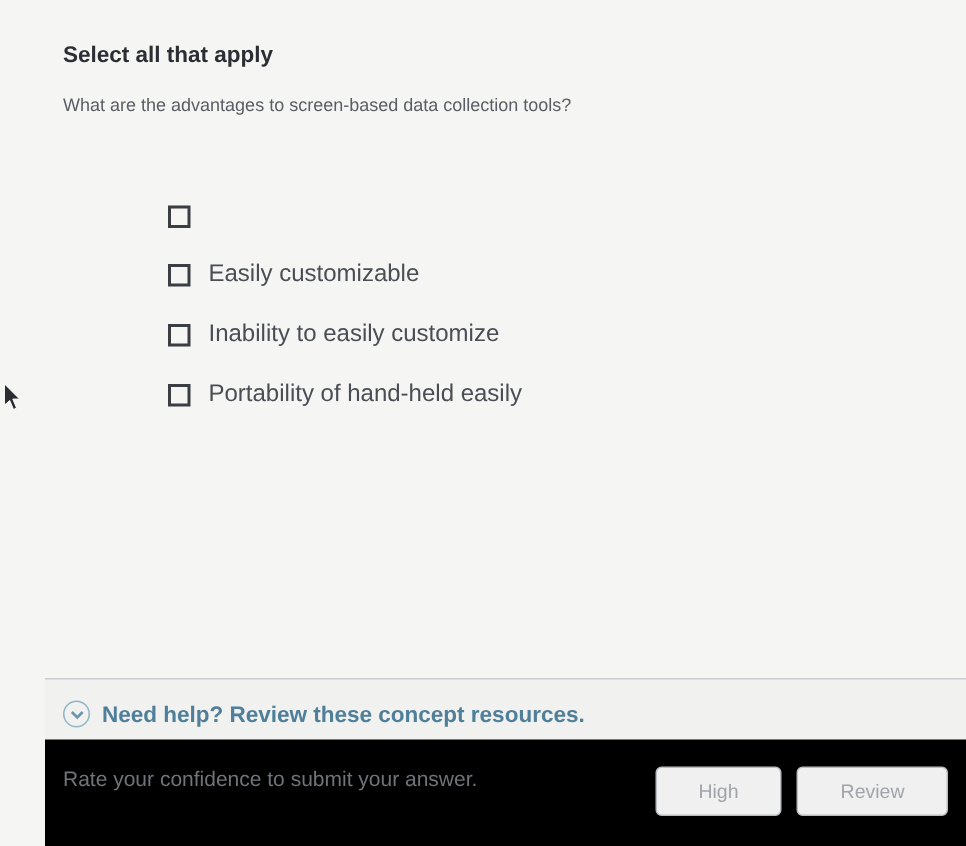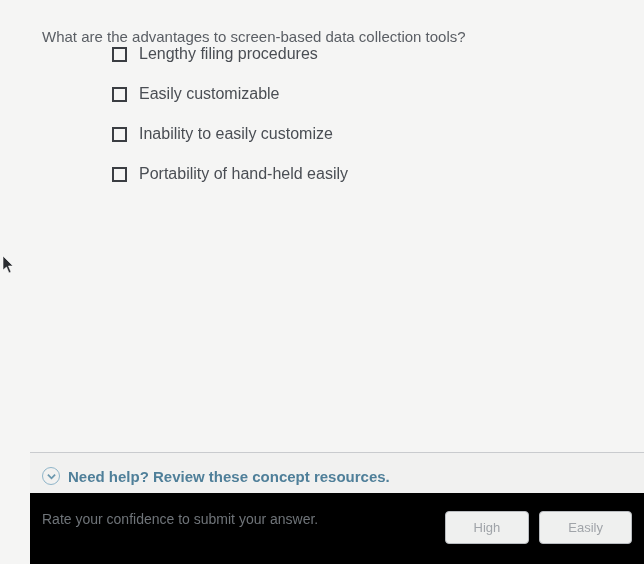--- a/index.html
+++ b/index.html
@@ -21,22 +21,23 @@
       height: 100%;
       position: relative;
     }
     .instruction {
       font-weight: 700;
       font-size: 15px;
       color: #2b2e33;
       margin-bottom: 18px;
     }
     .prompt {
-      font-size: 15px;
+      font-size: 12px;
       color: #5a5e64;
+      margin-bottom: 60px;
     }
     .options {
       padding-left: 70px;
       display: flex;
       flex-direction: column;
       gap: 22px;
     }
     .option {
       display: flex;
       align-items: center;
@@ -124,26 +125,26 @@
       width: 14px;
       height: 20px;
       pointer-events: none;
     }
   </style>
 </head>
 <body>
 
 <div class="question-card">
 
+  <div class="instruction">Select all that apply</div>
   <div class="prompt">What are the advantages to screen-based data collection tools?</div>
 
   <div class="options">
     <div class="option">
       <span class="checkbox"></span>
-      <span class="option-label">Lengthy filing procedures</span>
     </div>
     <div class="option">
       <span class="checkbox"></span>
       <span class="option-label">Easily customizable</span>
     </div>
     <div class="option">
       <span class="checkbox"></span>
       <span class="option-label">Inability to easily customize</span>
     </div>
     <div class="option">
@@ -157,20 +158,20 @@
       <svg viewBox="0 0 10 10">
           <polyline points="1,3 5,7 9,3"></polyline>
         </svg>
     </span>
     <span class="help-text">Need help? Review these concept resources.</span>
   </div>
 
   <div class="confidence-bar">
     <span class="confidence-text">Rate your confidence to submit your answer.</span>
     <span class="conf-btn">High</span>
-    <span class="conf-btn">Easily</span>
+    <span class="conf-btn">Review</span>
   </div>
 
   <svg class="cursor" viewBox="0 0 14 20">
     <path d="M1 1 L1 15 L4.5 12 L7 18 L9 17 L6.5 11 L11 11 Z" fill="#2a2c30" stroke="#fff" stroke-width="0.6"></path>
   </svg>
 
 </div>
 
 </body></html>

